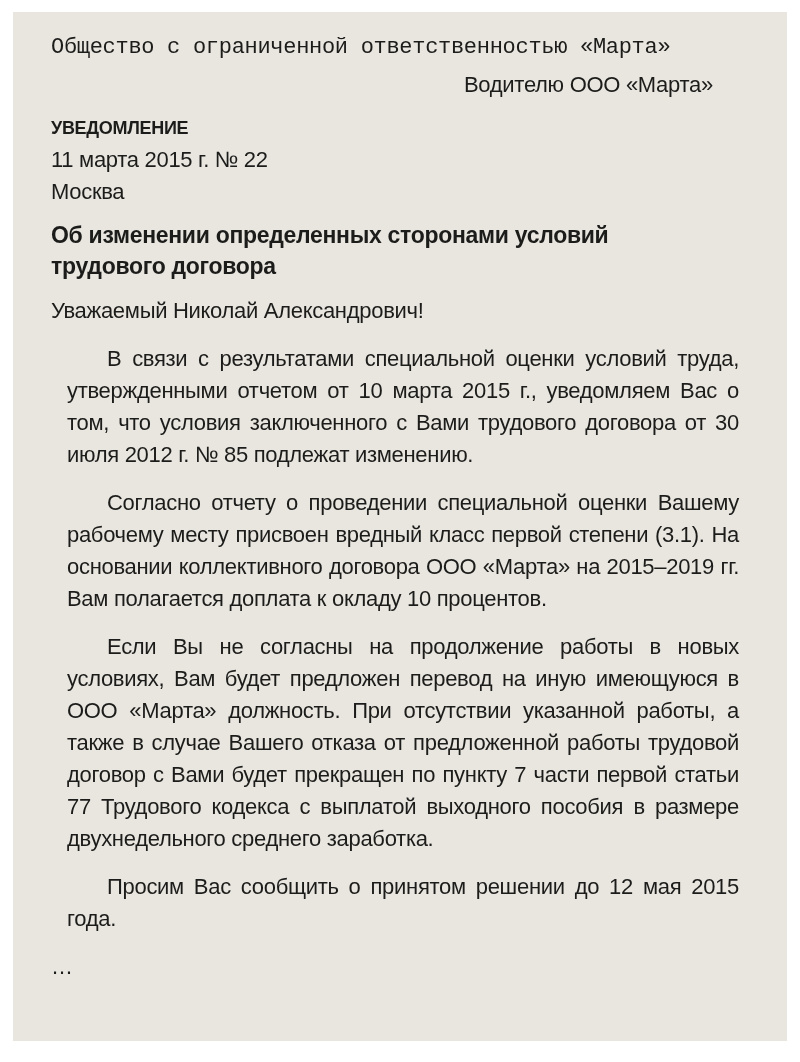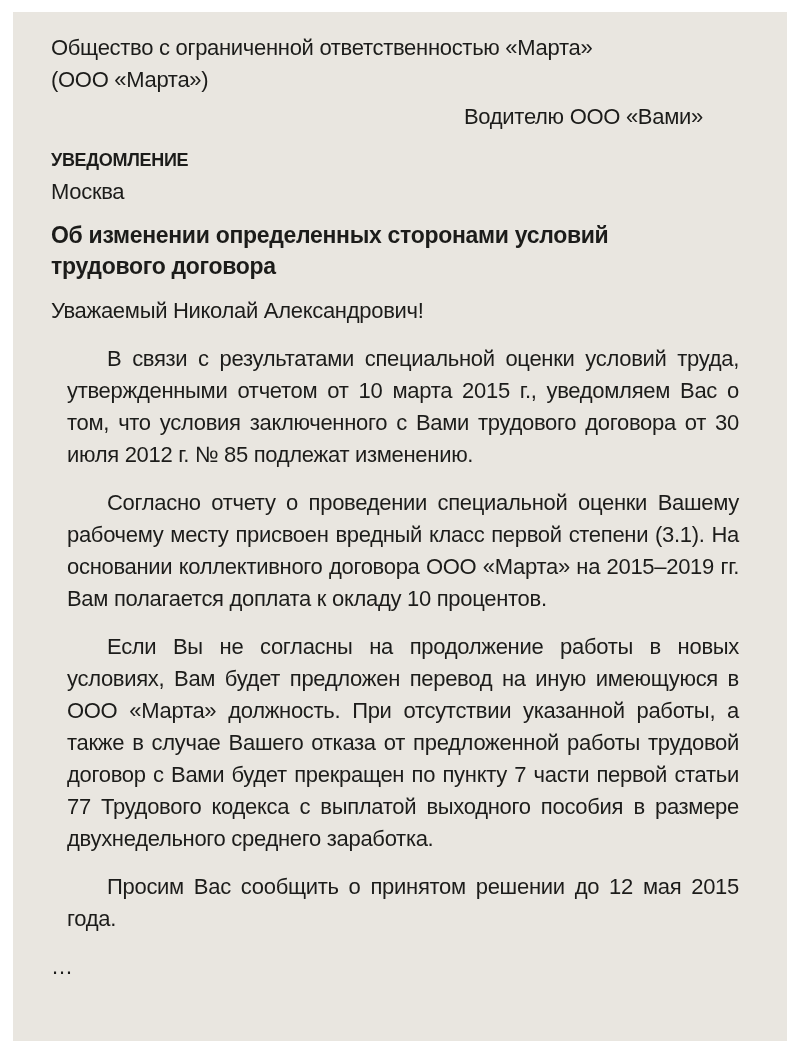--- a/index.html
+++ b/index.html
@@ -22,21 +22,21 @@
     background: var(--sheet-bg, #e9e6e0);
     color: var(--text-color, #1c1c1a);
     font-family: "Liberation Sans", sans-serif;
     font-size: 22px;
     line-height: 32px;
     letter-spacing: -0.3px;
     padding: 20px 32px 14px 38px;
     overflow: hidden;
   }
   .org-block { margin: 0; }
-  .org-line { white-space: nowrap; }
+  .org-line { white-space: nowrap; font-family: Liberation Mono, monospace; }
   .recipient-block {
     margin-left: 413px;
     margin-top: 5px;
   }
   .doc-type {
     margin-top: 11px;
     font-weight: bold;
     font-size: 18px;
   }
   .doc-meta, .doc-city { margin: 0; }
@@ -62,28 +62,28 @@
   }
 </style>
 </head>
 <body>
 
 <div class="page">
   <div class="sheet">
 
     <div class="org-block">
       <div class="org-line">Общество с ограниченной ответственностью «Марта»</div>
-      <div class="org-line">(ООО «Марта»)</div>
     </div>
 
     <div class="recipient-block">
-      <div>Водителю ООО «Вами»</div>
+      <div>Водителю ООО «Марта»</div>
     </div>
 
     <div class="doc-type">УВЕДОМЛЕНИЕ</div>
+    <div class="doc-meta">11 марта 2015 г. № 22</div>
     <div class="doc-city">Москва</div>
 
     <div class="subject">Об изменении определенных сторонами условий трудового договора</div>
 
     <div class="salutation">Уважаемый Николай Александрович!</div>
 
     <div class="body-text">
       <p class="para">В связи с результатами специальной оценки условий труда, утвержденными отчетом от 10 марта 2015 г., уведомляем Вас о том, что условия заключенного с Вами трудового договора от 30 июля 2012 г. № 85 подлежат изменению.</p>
       <p class="para">Согласно отчету о проведении специальной оценки Вашему рабочему месту присвоен вредный класс первой степени (3.1). На основании коллективного договора ООО «Марта» на 2015–2019 гг. Вам полагается доплата к окладу 10 процентов.</p>
       <p class="para">Если Вы не согласны на продолжение работы в новых условиях, Вам будет предложен перевод на иную имеющуюся в ООО «Марта» должность. При отсутствии указанной работы, а также в случае Вашего отказа от предложенной работы трудовой договор с Вами будет прекращен по пункту 7 части первой статьи 77 Трудового кодекса с выплатой выходного пособия в размере двухнедельного среднего заработка.</p>

